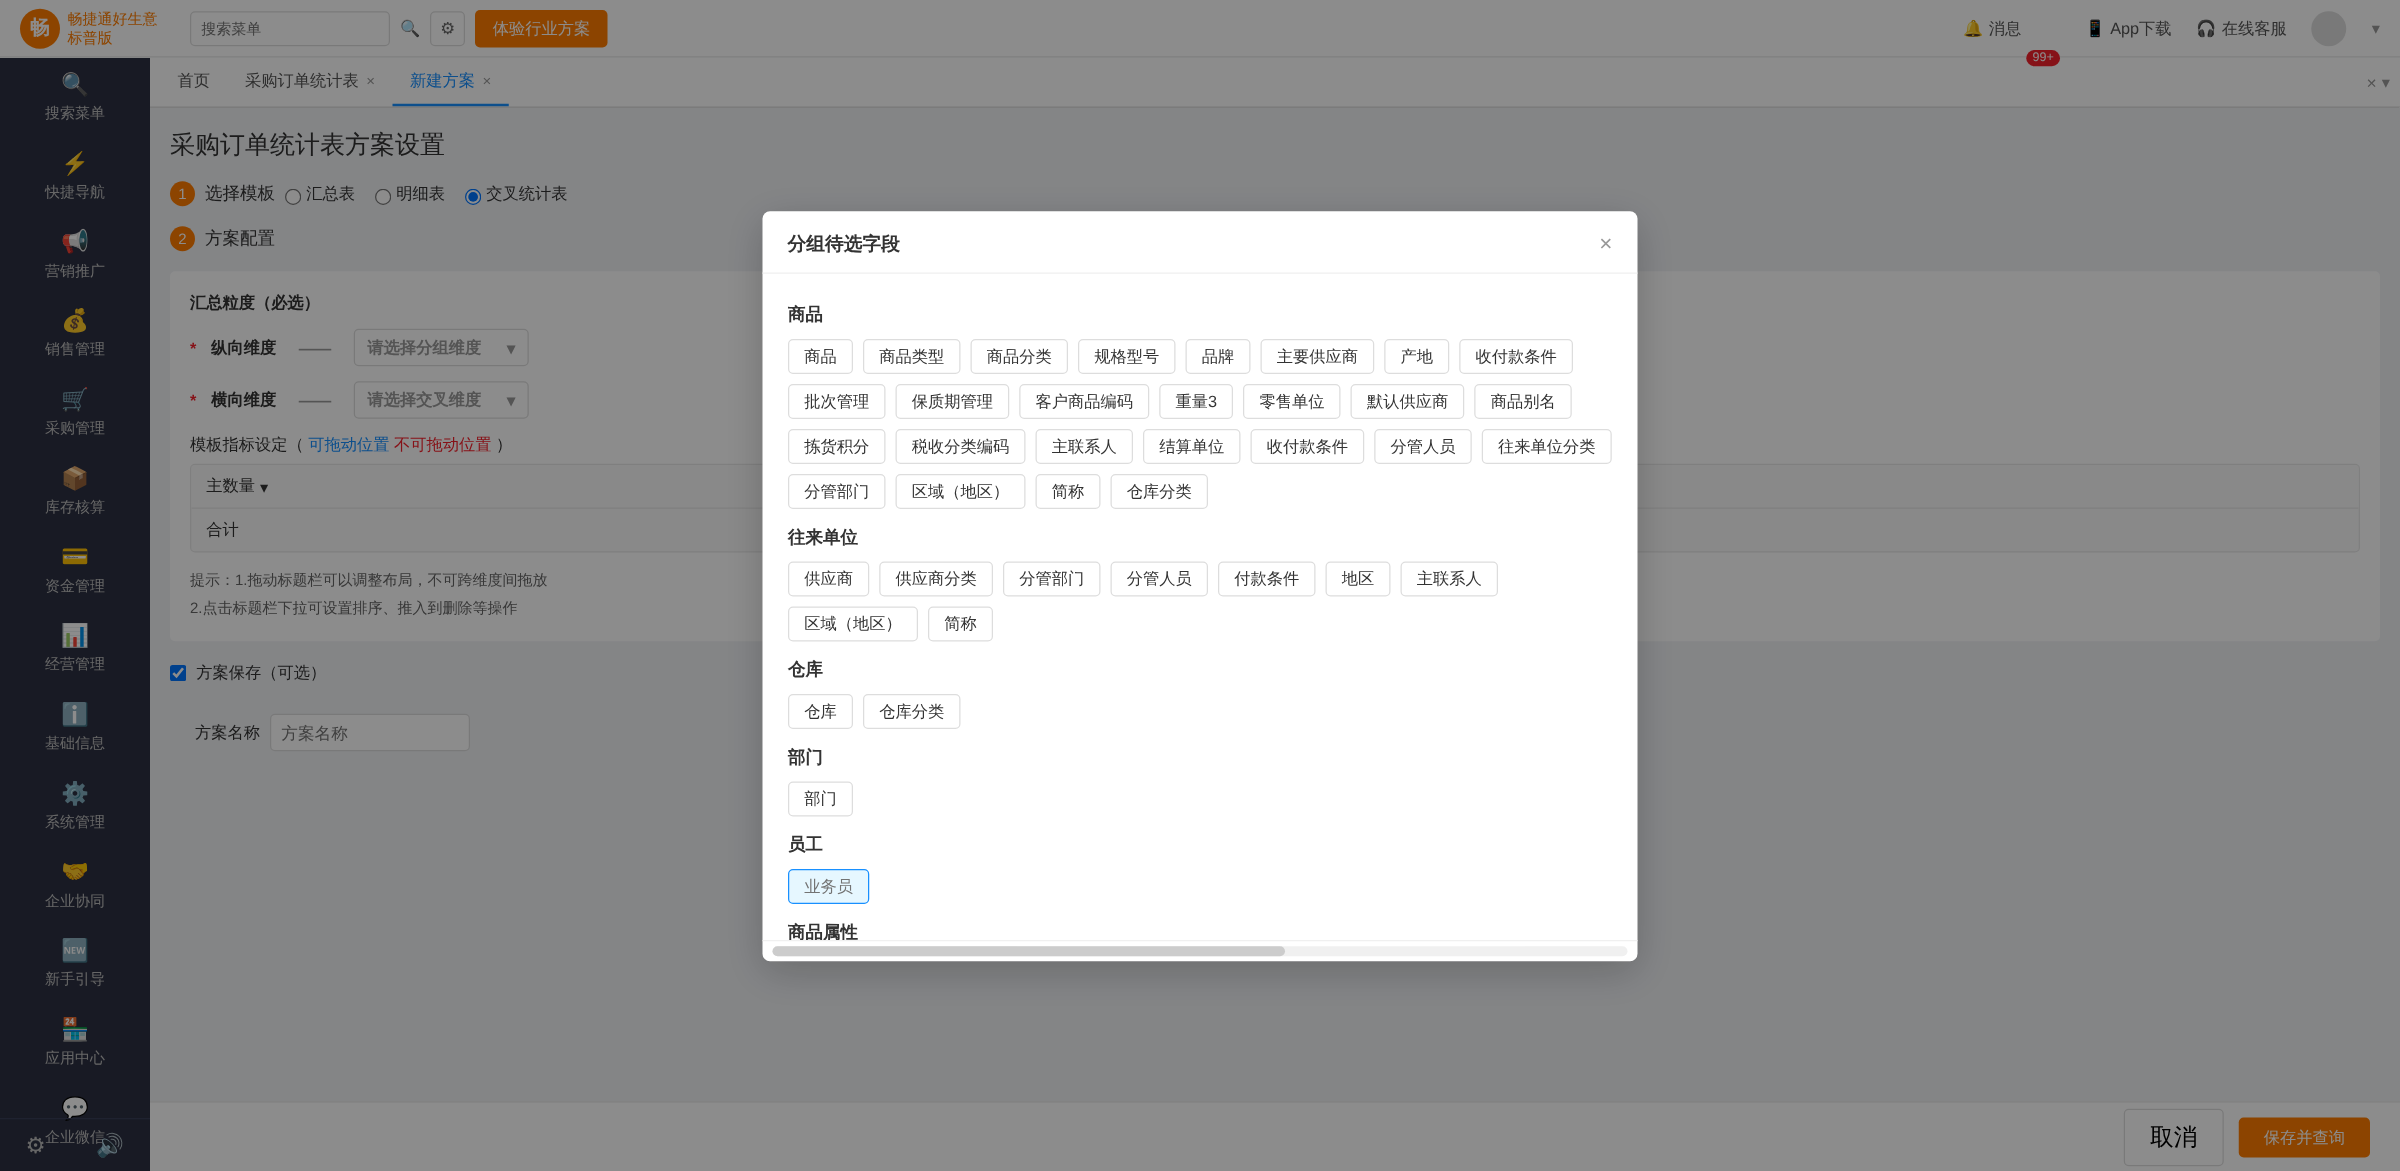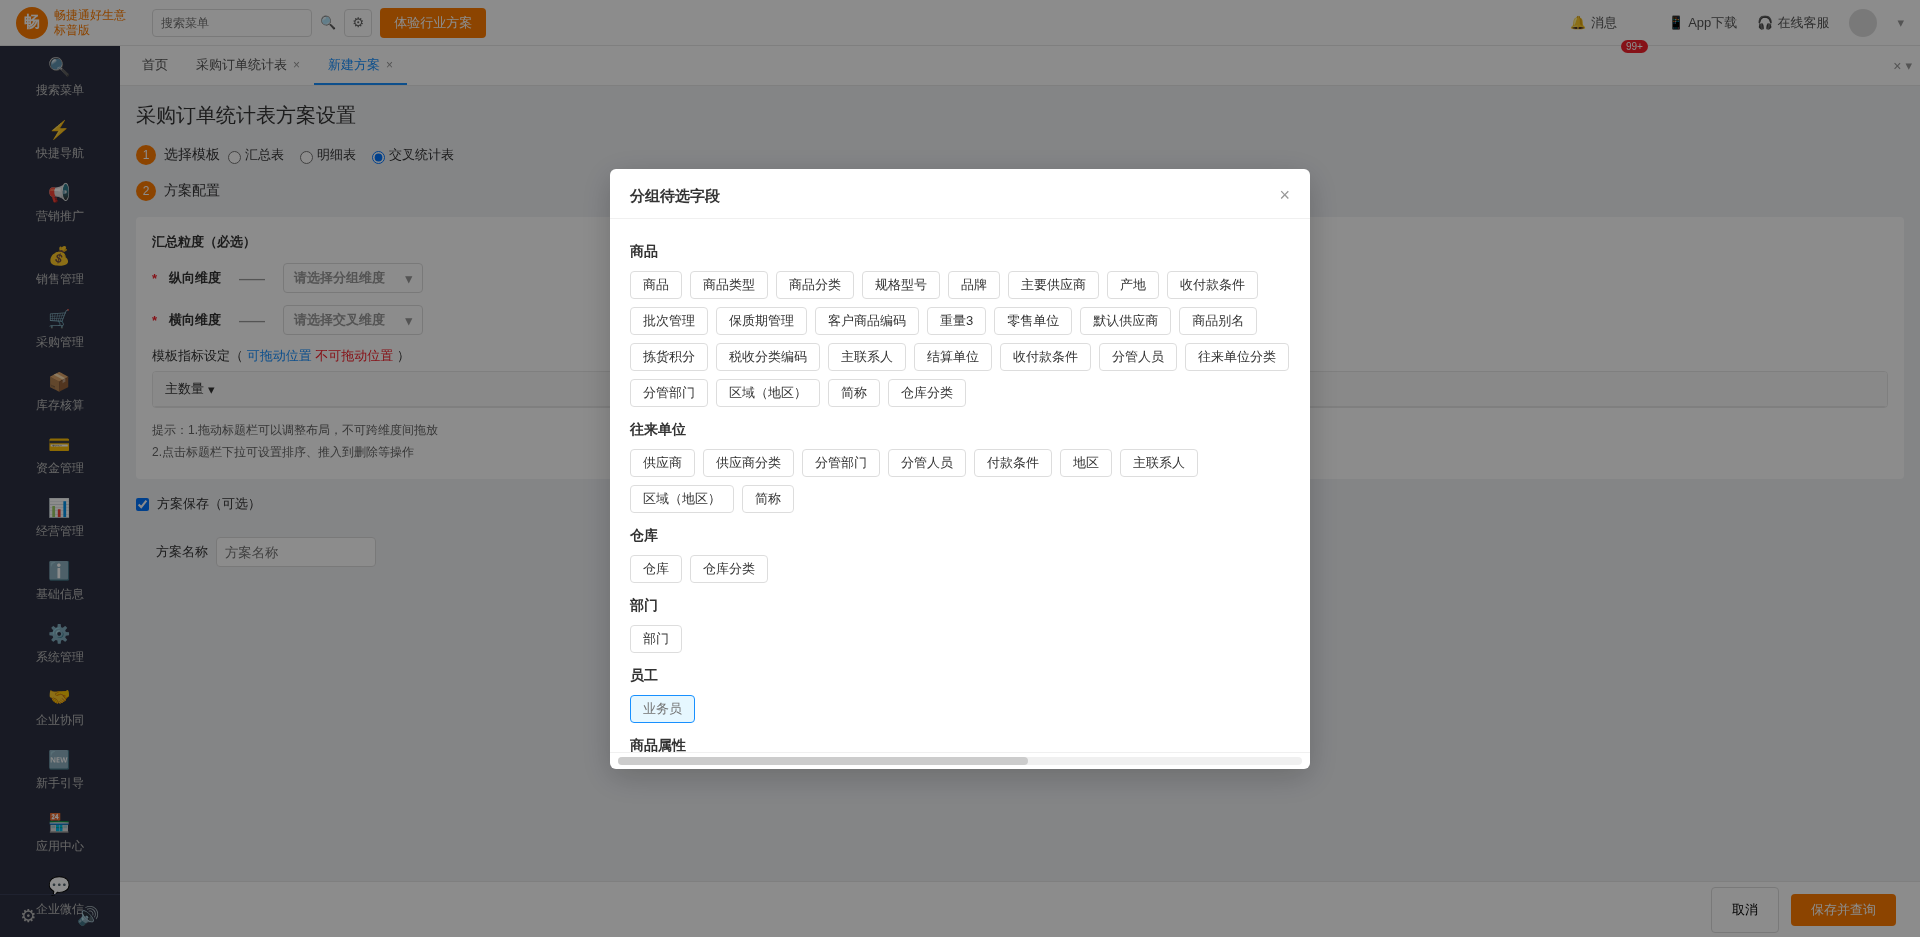--- a/index.html
+++ b/index.html
@@ -129,21 +129,21 @@
 
     
     .modal {
       position: fixed; top: 50%; left: 50%; transform: translate(-50%, -50%);
       z-index: 300; background: white; border-radius: 6px;
       width: 700px; max-height: 600px;
       box-shadow: 0 8px 32px rgba(0,0,0,0.2);
       display: flex; flex-direction: column;
     }
     .modal-header {
-      display: flex; align-items: flex-end; justify-content: space-between;
+      display: flex; align-items: center; justify-content: space-between;
       padding: 16px 20px 12px;
       border-bottom: 1px solid #f0f0f0;
     }
     .modal-title { font-size: 15px; font-weight: 600; }
     .modal-close { cursor: pointer; color: #999; font-size: 18px; }
     .modal-body {
       flex: 1; overflow-y: auto; padding: 16px 20px;
       
     }
     .modal-body::-webkit-scrollbar { width: 6px; }
@@ -178,21 +178,21 @@
 
     
     .page-footer {
       position: fixed; bottom: 0; left: 120px; right: 0;
       height: 56px; background: #fff; border-top: 1px solid #e8e8e8;
       display: flex; align-items: center; justify-content: flex-end;
       padding: 0 24px; gap: 12px;
     }
     .btn-cancel {
       height: 46px; padding: 0 20px; border: 1px solid #ddd; border-radius: 4px;
-      background: white; cursor: pointer; font-size: 13px;
+      background: white; cursor: pointer; font-size: 19px;
     }
     .btn-save {
       height: 32px; padding: 0 20px; border: none; border-radius: 4px;
       background: #ff7d00; color: white; cursor: pointer; font-size: 13px;
     }
   </style>
 </head>
 <body>
 
 <div class="top-bar">
@@ -370,20 +370,28 @@
     </div>
 
     <div style="background:#f9f9f9;border:1px solid #e8e8e8;border-radius:4px;overflow:hidden;margin-bottom:12px;">
       <div style="display:flex;background:#fafafa;border-bottom:1px solid #e8e8e8;">
         <div style="flex:1;padding:8px 12px;border-right:1px solid #e8e8e8;display:flex;align-items:center;gap:4px;">
           <span>主数量</span>
           <span>▾</span>
         </div>
         <div style="flex:1;padding:8px 12px;">
           <span>金额</span>
+        </div>
+      </div>
+      <div style="display:flex;">
+        <div style="flex:1;padding:8px 12px;border-right:1px solid #e8e8e8;">
+          <span>合计</span>
+        </div>
+        <div style="flex:1;padding:8px 12px;">
+          <span>合计</span>
         </div>
       </div>
     </div>
 
     <div style="font-size:12px;color:#666;line-height:1.8;">
       <div>提示：1.拖动标题栏可以调整布局，不可跨维度间拖放</div>
       <div>2.点击标题栏下拉可设置排序、推入到删除等操作</div>
     </div>
   </div>
 

